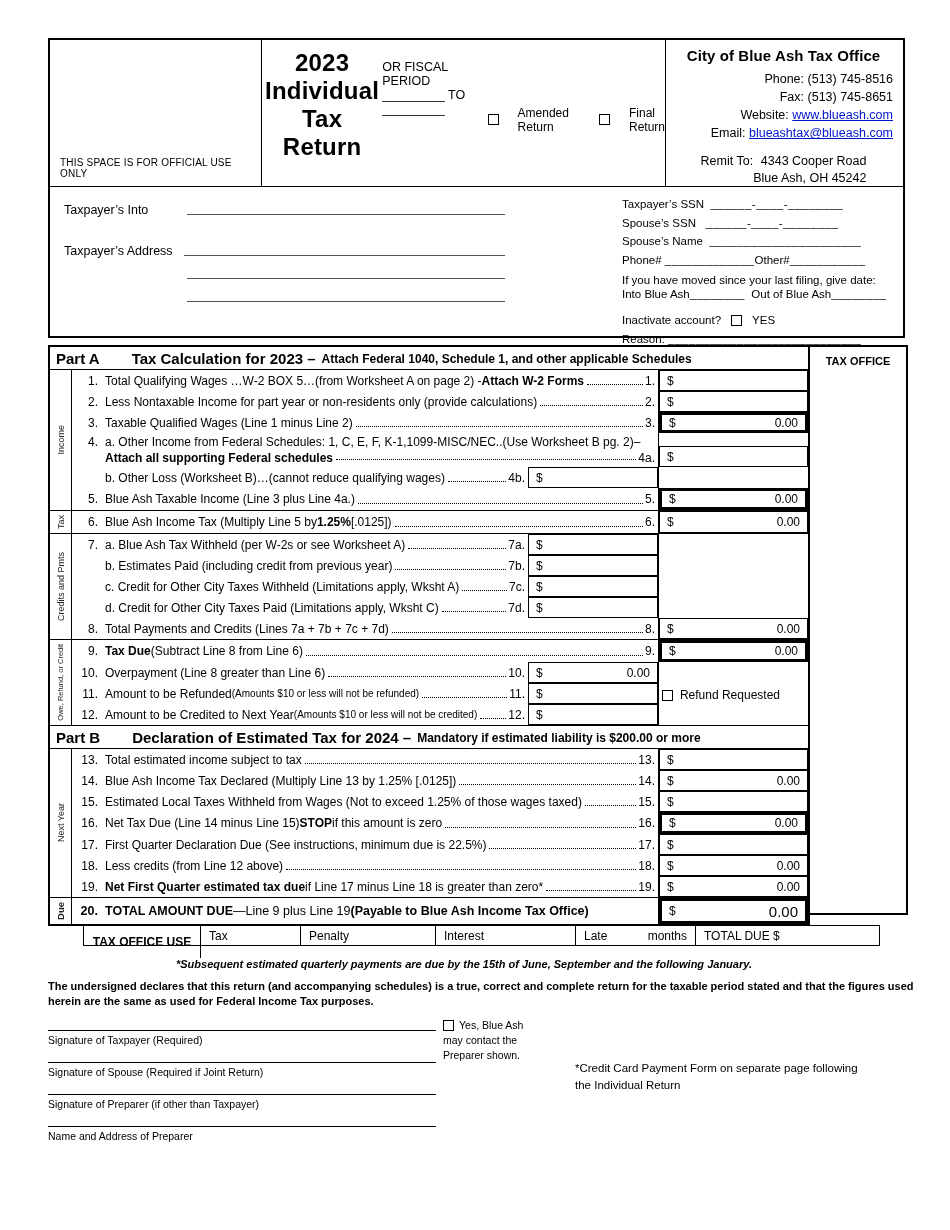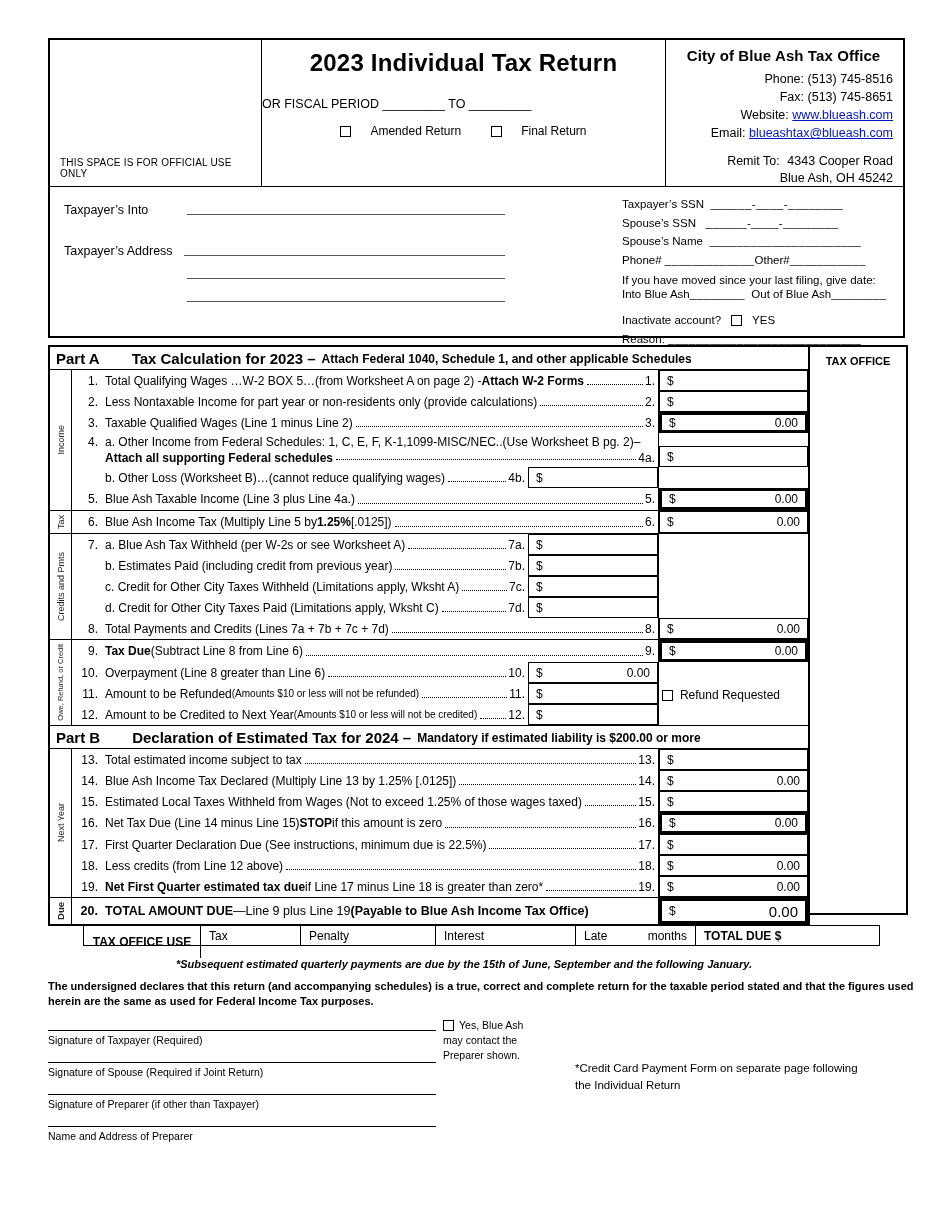--- a/index.html
+++ b/index.html
@@ -7,30 +7,30 @@
   body{width:950px;height:1230px;position:relative;font-family:"Liberation Sans",sans-serif;color:#000;-webkit-font-smoothing:antialiased}
   .abs{position:absolute}
   b{font-weight:bold}
   .lnk{color:#0014cc;text-decoration:underline;cursor:pointer}
   .cb{display:inline-block;width:11px;height:11px;border:1.6px solid #000;background:#fff;vertical-align:-1px;flex:none}
   
   .hdr{left:48px;top:38px;width:857px;height:300px;border:2px solid #000}
   .hdr-top{display:flex;height:147px;border-bottom:1.5px solid #000}
   .hdr-left{width:212px;border-right:1.5px solid #000;position:relative;flex:none}
   .official{position:absolute;left:10px;bottom:7px;font-size:10px;letter-spacing:.2px}
-  .hdr-mid{width:404px;border-right:1.5px solid #000;flex:none;display:flex;flex-direction:column}
+  .hdr-mid{width:404px;border-right:1.5px solid #000;flex:none;display:flex;flex-direction:row}
   .title{font-size:24px;font-weight:bold;text-align:center;margin-top:9px;letter-spacing:.2px}
   .fiscal{text-align:left;font-size:12.5px;margin-top:20px}
   .chks{display:flex;justify-content:center;gap:30px;margin-top:13px;font-size:12px;align-items:center}
   .chks label{display:flex;gap:19px;align-items:center}
   .due{margin-top:auto;border-top:1.5px solid #000;font-size:11px;text-align:center;padding:2px 6px 3px;line-height:1.3}
   .hdr-right{flex:1;padding:7px 10px 0 8px;font-size:12.5px}
   .office-name{font-size:15px;font-weight:bold;text-align:center;margin-bottom:6px;letter-spacing:.1px}
   .office-line{text-align:right;line-height:1.45}
-  .remit{display:flex;justify-content:flex-end;margin-top:10px;line-height:1.4}
+  .remit{display:flex;justify-content:center;margin-top:10px;line-height:1.4}
   .remit-addr{text-align:right}
   
   .tp{position:relative;height:151px;font-size:12.5px}
   .tp-label{position:absolute;left:14px}
   .uline{border-bottom:1.2px solid #555;position:absolute;height:14px}
   .tpr{position:absolute;left:572px;width:276px;font-size:11.5px;line-height:1.62;top:8px}
   .tpr .blank{letter-spacing:.5px}
   .inact{display:flex;gap:10px;align-items:center;margin-top:10px}
   
   .pabox{left:48px;top:345px;width:762px;border:2px solid #000;background:#fff}
@@ -68,21 +68,21 @@
   .row20{height:26px;font-size:12.5px}
   .row20 .vb{font-size:12px}
   .row20 .val{font-size:15px}
   
   .tou{left:83px;top:925px;width:797px;height:21px;border:1.6px solid #000;display:flex;font-size:12px;align-items:stretch}
   .tou>div{border-right:1px solid #000;display:flex;align-items:center;padding:0 8px}
   .tou>div:last-child{border-right:none}
   .tou .c1{width:117px;font-weight:bold;justify-content:center;padding:16px 2px}
   .tou .c2{width:100px}.tou .c3{width:135px}.tou .c4{width:140px}
   .tou .c5{width:120px;justify-content:space-between}
-  .tou .c6{flex:1;font-weight:bold}
+  .tou .c6{flex:1;font-weight:normal}
   .footnote{left:48px;top:958px;width:832px;text-align:center;font-size:11px;font-weight:bold;font-style:italic}
   .decl{left:48px;top:979px;width:888px;font-size:11px;font-weight:bold;line-height:1.32}
   .sigrow{left:48px;width:388px;border-top:1.5px solid #000;font-size:10.5px;padding-top:3px}
   .prep{left:443px;top:1018px;font-size:10.5px;line-height:1.45;width:110px}
   .prep .first{display:flex;gap:5px;align-items:center}
   .ccnote{left:575px;top:1060px;font-size:11.5px;line-height:1.5}
 </style>
 </head>
 <body>
 

